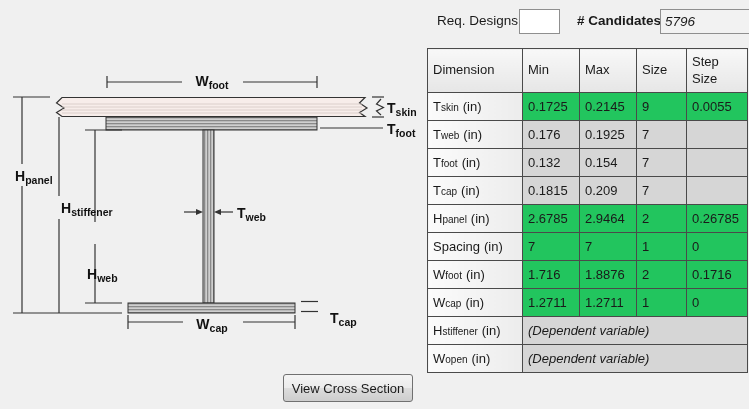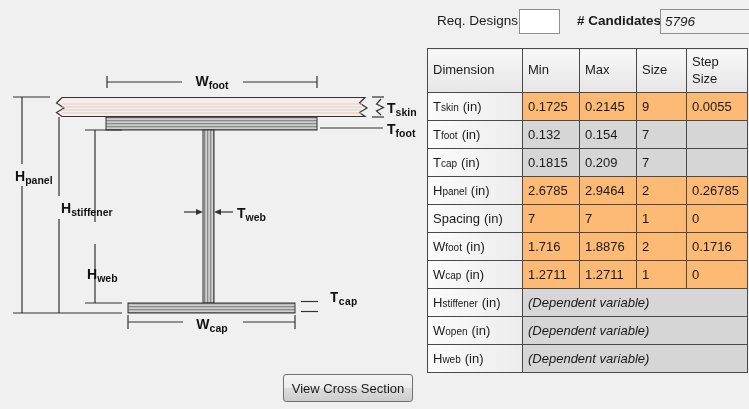--- a/index.html
+++ b/index.html
@@ -93,21 +93,21 @@
     background: linear-gradient(to bottom, #f8f8f8, #e6e6e6);
     white-space: normal;
     line-height: 1.25;
   }
   #dim-table td { height: 28px; }
   td.dimcell {
     background: linear-gradient(to right, #fbfbfb, #ececec);
   }
   .subsm { font-size: 10px; }
   .unitsp { margin-left: 4px; margin-top: 32px; }
-  td.val { background: #fdba74; }
+  td.val { background: #22c55e; }
   tr.locked td.val { background: #d6d6d6; }
   td.dep {
     background: #d6d6d6;
     font-style: italic;
     height: 30px;
   }
 </style>
 </head>
 <body>
 
@@ -185,21 +185,21 @@
     <polygon points="214,212 221,209 221,215" fill="#333"></polygon>
   </svg>
 
   <span class="dlabel centered" style="left:212px; top:82px;"><span>W</span><span class="dsub">foot</span></span>
   <span class="dlabel" style="left:387px; top:101px;"><span>T</span><span class="dsub">skin</span></span>
   <span class="dlabel" style="left:387px; top:122px;"><span>T</span><span class="dsub">foot</span></span>
   <span class="dlabel" style="left:15px; top:169px;"><span>H</span><span class="dsub">panel</span></span>
   <span class="dlabel" style="left:37px; top:201px;padding-left:24px;"><span>H</span><span class="dsub">stiffener</span></span>
   <span class="dlabel" style="left:87px; top:227px;margin-top:40px;"><span>H</span><span class="dsub">web</span></span>
   <span class="dlabel" style="left:237px; top:206px;"><span>T</span><span class="dsub">web</span></span>
-  <span class="dlabel" style="left:330px; top:291px;font-family:Liberation Mono, monospace;"><span>T</span><span class="dsub">cap</span></span>
+  <span class="dlabel" style="left:330px; top:311px;"><span>T</span><span class="dsub">cap</span></span>
   <span class="dlabel centered" style="left:212px; top:325px;"><span>W</span><span class="dsub">cap</span></span>
 </div>
 
 <button id="view-cross-section-btn">View Cross Section</button>
 
 <table id="dim-table">
   <colgroup>
     <col style="width:95px">
       <col style="width:57px">
       <col style="width:57px">
@@ -216,20 +216,27 @@
   </tr>
 
   <tr>
     <td class="dimcell"><span>T</span><span class="subsm">skin</span><span class="unitsp">(in)</span></td>
     <td class="val">0.1725</td>
     <td class="val">0.2145</td>
     <td class="val">9</td>
     <td class="val">0.0055</td>
   </tr>
 
+  <tr class="locked">
+    <td class="dimcell"><span>T</span><span class="subsm">web</span><span class="unitsp">(in)</span></td>
+    <td class="val">0.176</td>
+    <td class="val">0.1925</td>
+    <td class="val">7</td>
+    <td class="val"></td>
+  </tr>
 
   <tr class="locked">
     <td class="dimcell"><span>T</span><span class="subsm">foot</span><span class="unitsp">(in)</span></td>
     <td class="val">0.132</td>
     <td class="val">0.154</td>
     <td class="val">7</td>
     <td class="val"></td>
   </tr>
 
   <tr class="locked">
@@ -275,18 +282,14 @@
   <tr>
     <td class="dimcell"><span>H</span><span class="subsm">stiffener</span><span class="unitsp">(in)</span></td>
     <td class="dep" colspan="4">(Dependent variable)</td>
   </tr>
 
   <tr>
     <td class="dimcell"><span>W</span><span class="subsm">open</span><span class="unitsp">(in)</span></td>
     <td class="dep" colspan="4">(Dependent variable)</td>
   </tr>
 
-  <tr>
-    <td class="dimcell"><span>H</span><span class="subsm">web</span><span class="unitsp">(in)</span></td>
-    <td class="dep" colspan="4">(Dependent variable)</td>
-  </tr>
 </tbody>
   </table>
 
 </body></html>

